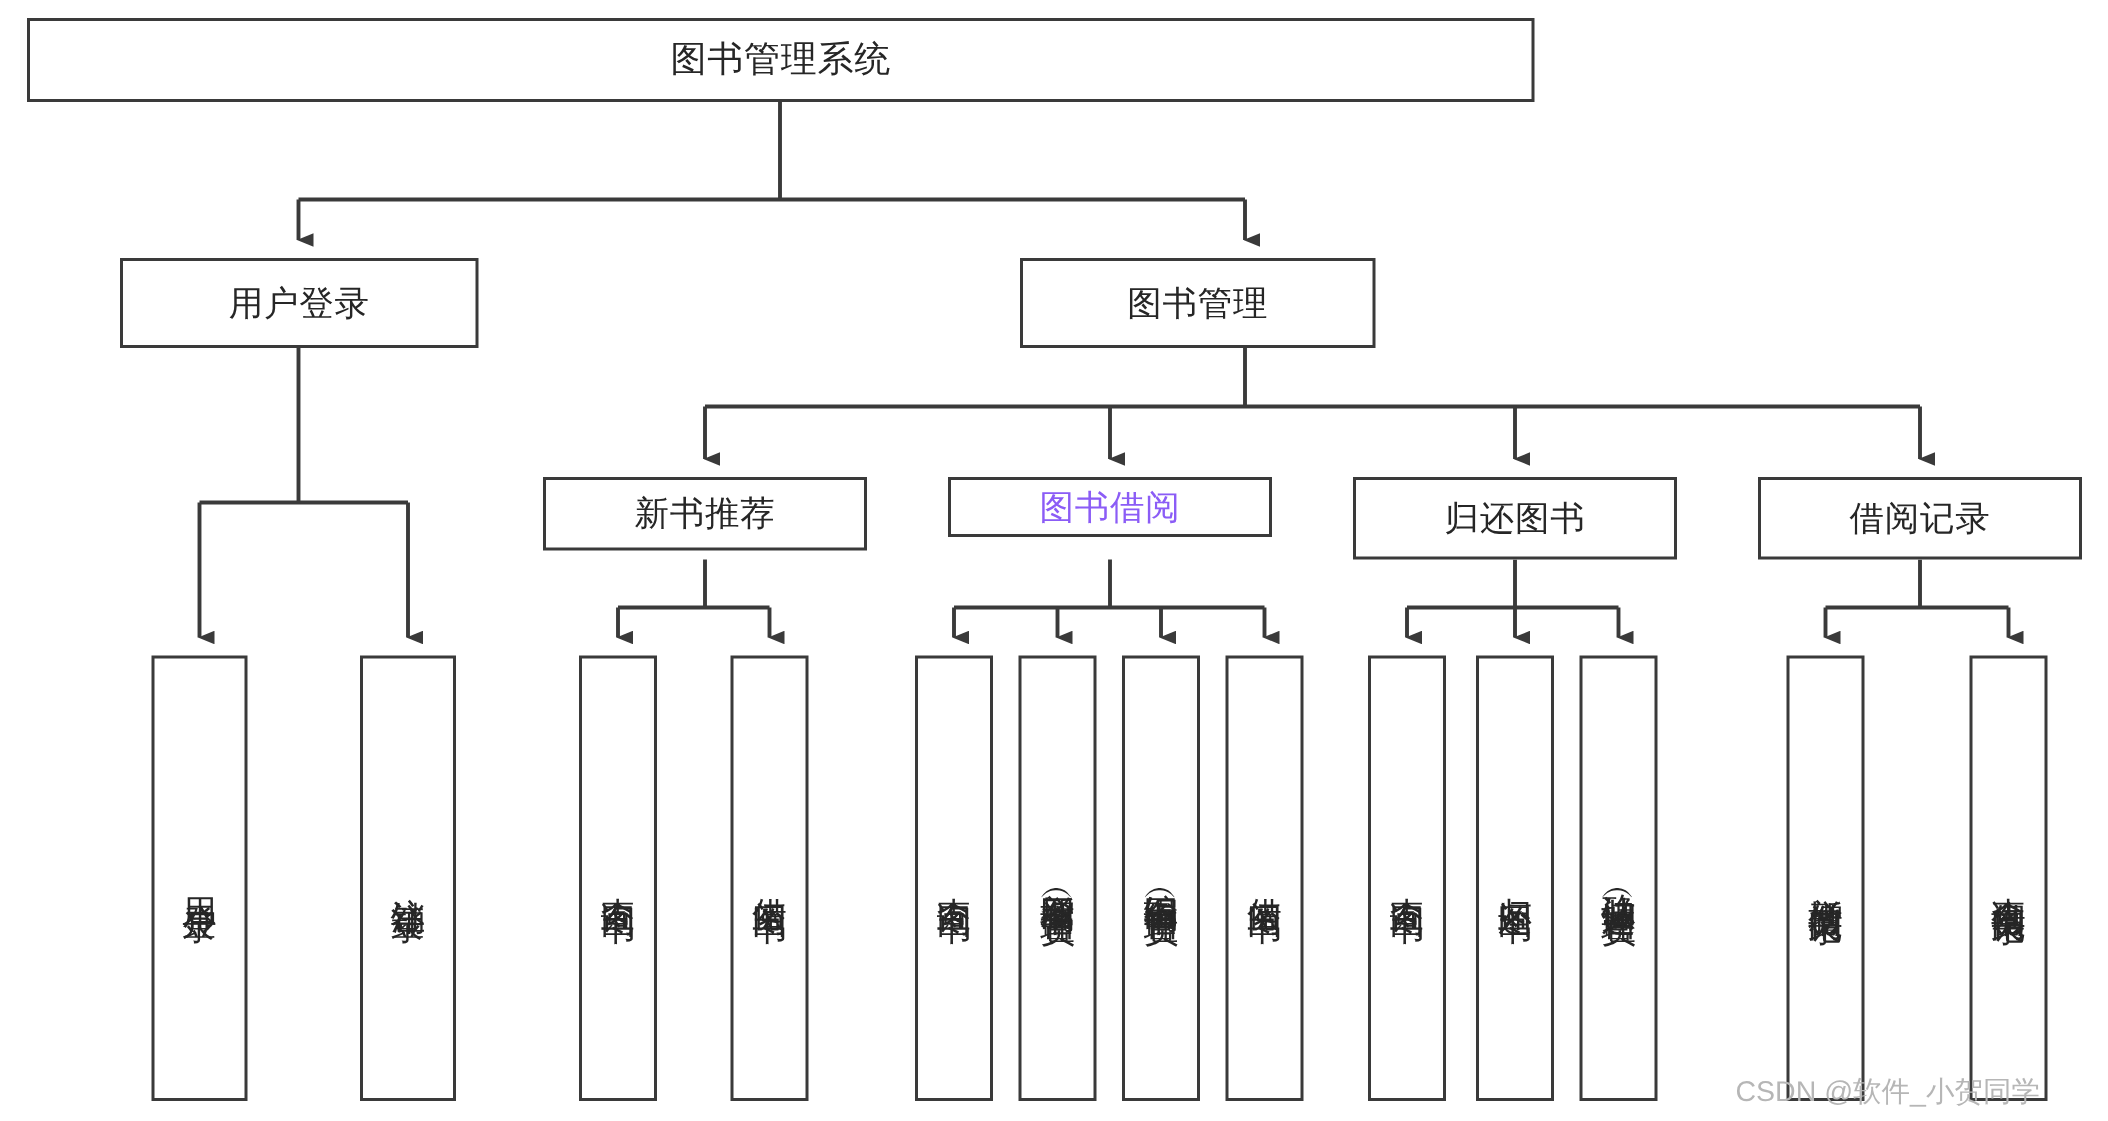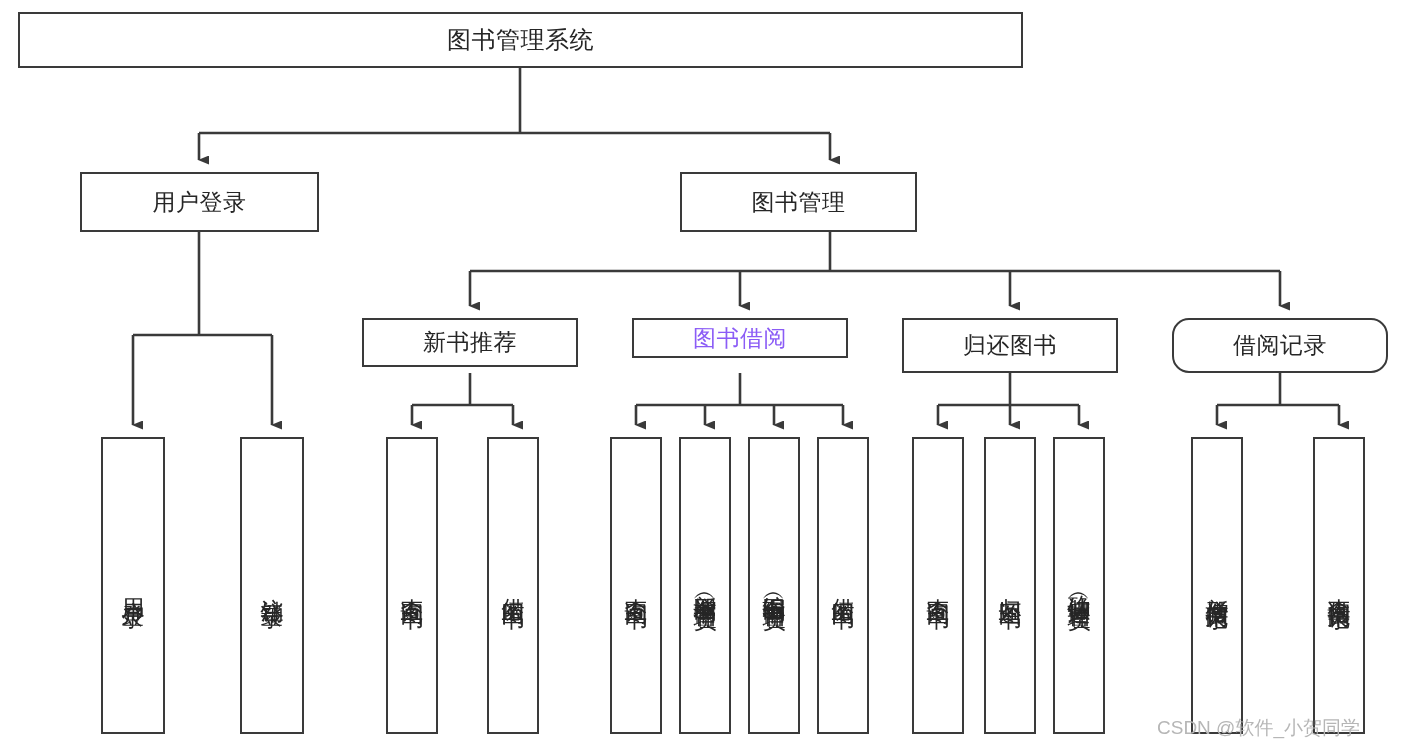--- a/index.html
+++ b/index.html
@@ -137,21 +137,21 @@
 
   <div class="node horiz" style="left: 362px; top: 318px; width: 216px; height: 49px; border-color: rgb(58, 58, 58); color: rgb(38, 38, 38);">
     <span class="lbl">新书推荐</span>
   </div>
   <div class="node horiz" style="left: 632px; top: 318px; width: 216px; height: 40px; border-color: rgb(58, 58, 58); color: #8b5cf6;">
     <span class="lbl">图书借阅</span>
   </div>
   <div class="node horiz" style="left: 902px; top: 318px; width: 216px; height: 55px; border-color: rgb(58, 58, 58); color: rgb(38, 38, 38);">
     <span class="lbl">归还图书</span>
   </div>
-  <div class="node horiz" style="left: 1172px; top: 318px; width: 216px; height: 55px; border-color: rgb(58, 58, 58); color: rgb(38, 38, 38); border-radius: 17px;">
+  <div class="node horiz" style="left: 1172px; top: 318px; width: 216px; height: 55px; border-color: rgb(58, 58, 58); color: rgb(38, 38, 38);">
     <span class="lbl">借阅记录</span>
   </div>
 
   <div class="node vert" style="left: 101px; top: 437px; width: 64px; height: 297px; border-color: rgb(58, 58, 58); color: rgb(38, 38, 38);">
     <span class="lbl">用户登录</span>
   </div>
   <div class="node vert" style="left: 240px; top: 437px; width: 64px; height: 297px; border-color: rgb(58, 58, 58); color: rgb(38, 38, 38);">
     <span class="lbl">注销登录</span>
   </div>
   <div class="node vert" style="left: 386px; top: 437px; width: 52px; height: 297px; border-color: rgb(58, 58, 58); color: rgb(38, 38, 38);">

